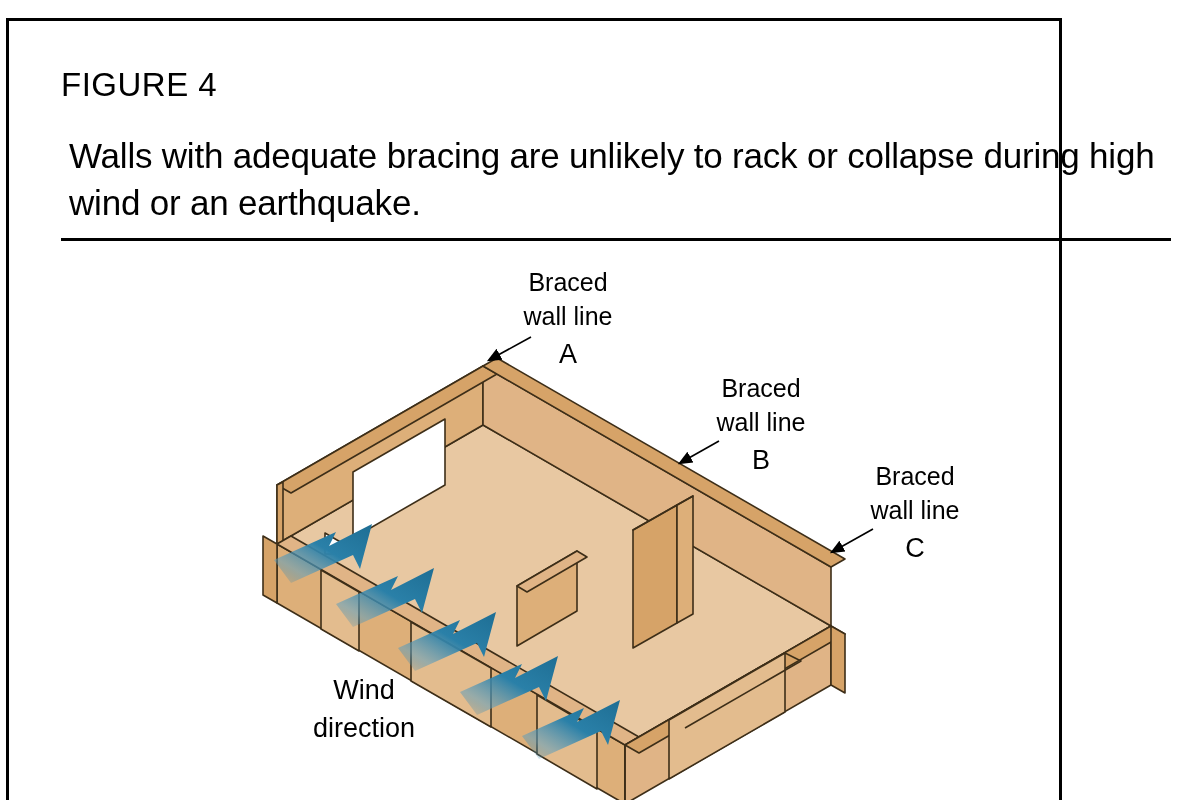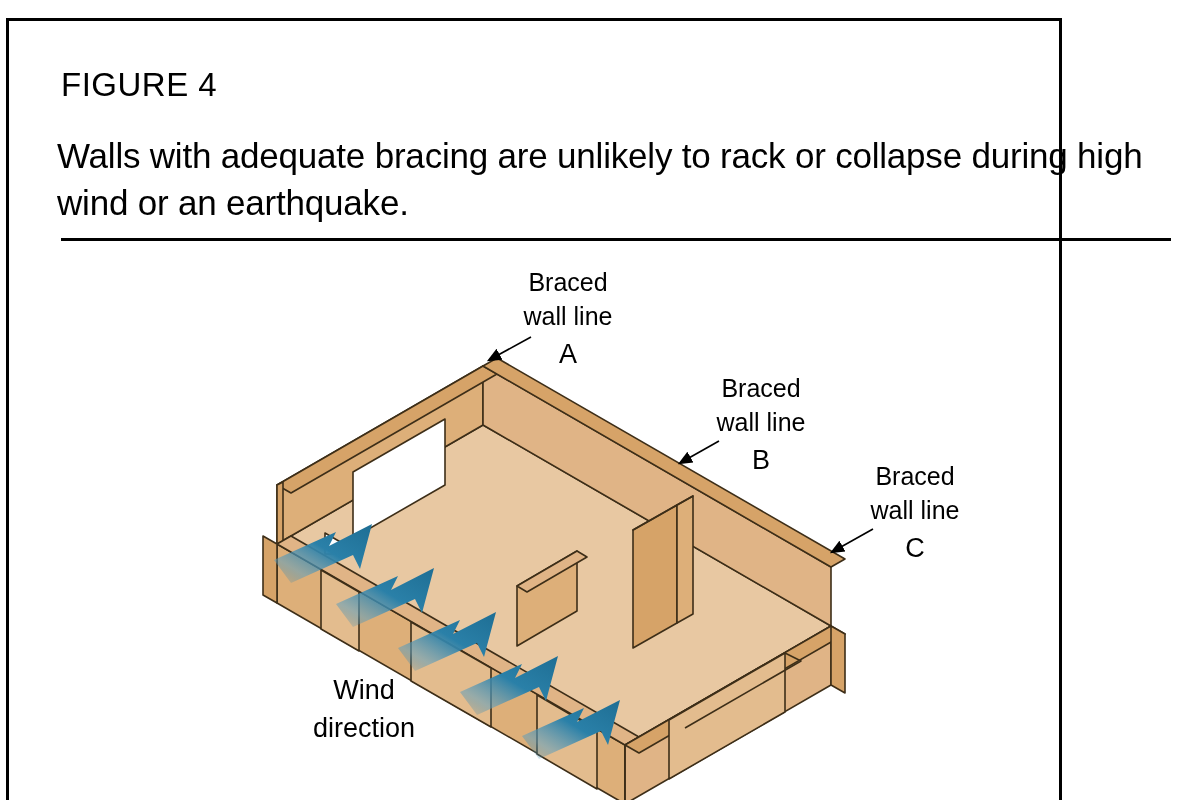--- a/index.html
+++ b/index.html
@@ -33,21 +33,21 @@
     top: 47px;
     font-size: 33px;
     font-weight: 400;
     letter-spacing: 0.5px;
     line-height: 1;
     white-space: nowrap;
   }
 
   #figure-caption {
     position: absolute;
-    left: 48px;
+    left: 60px;
     top: 112px;
     width: 1110px;
     font-size: 35px;
     font-weight: 400;
     line-height: 1.34;
     letter-spacing: -0.2px;
   }
 
   #caption-rule {
     position: absolute;

